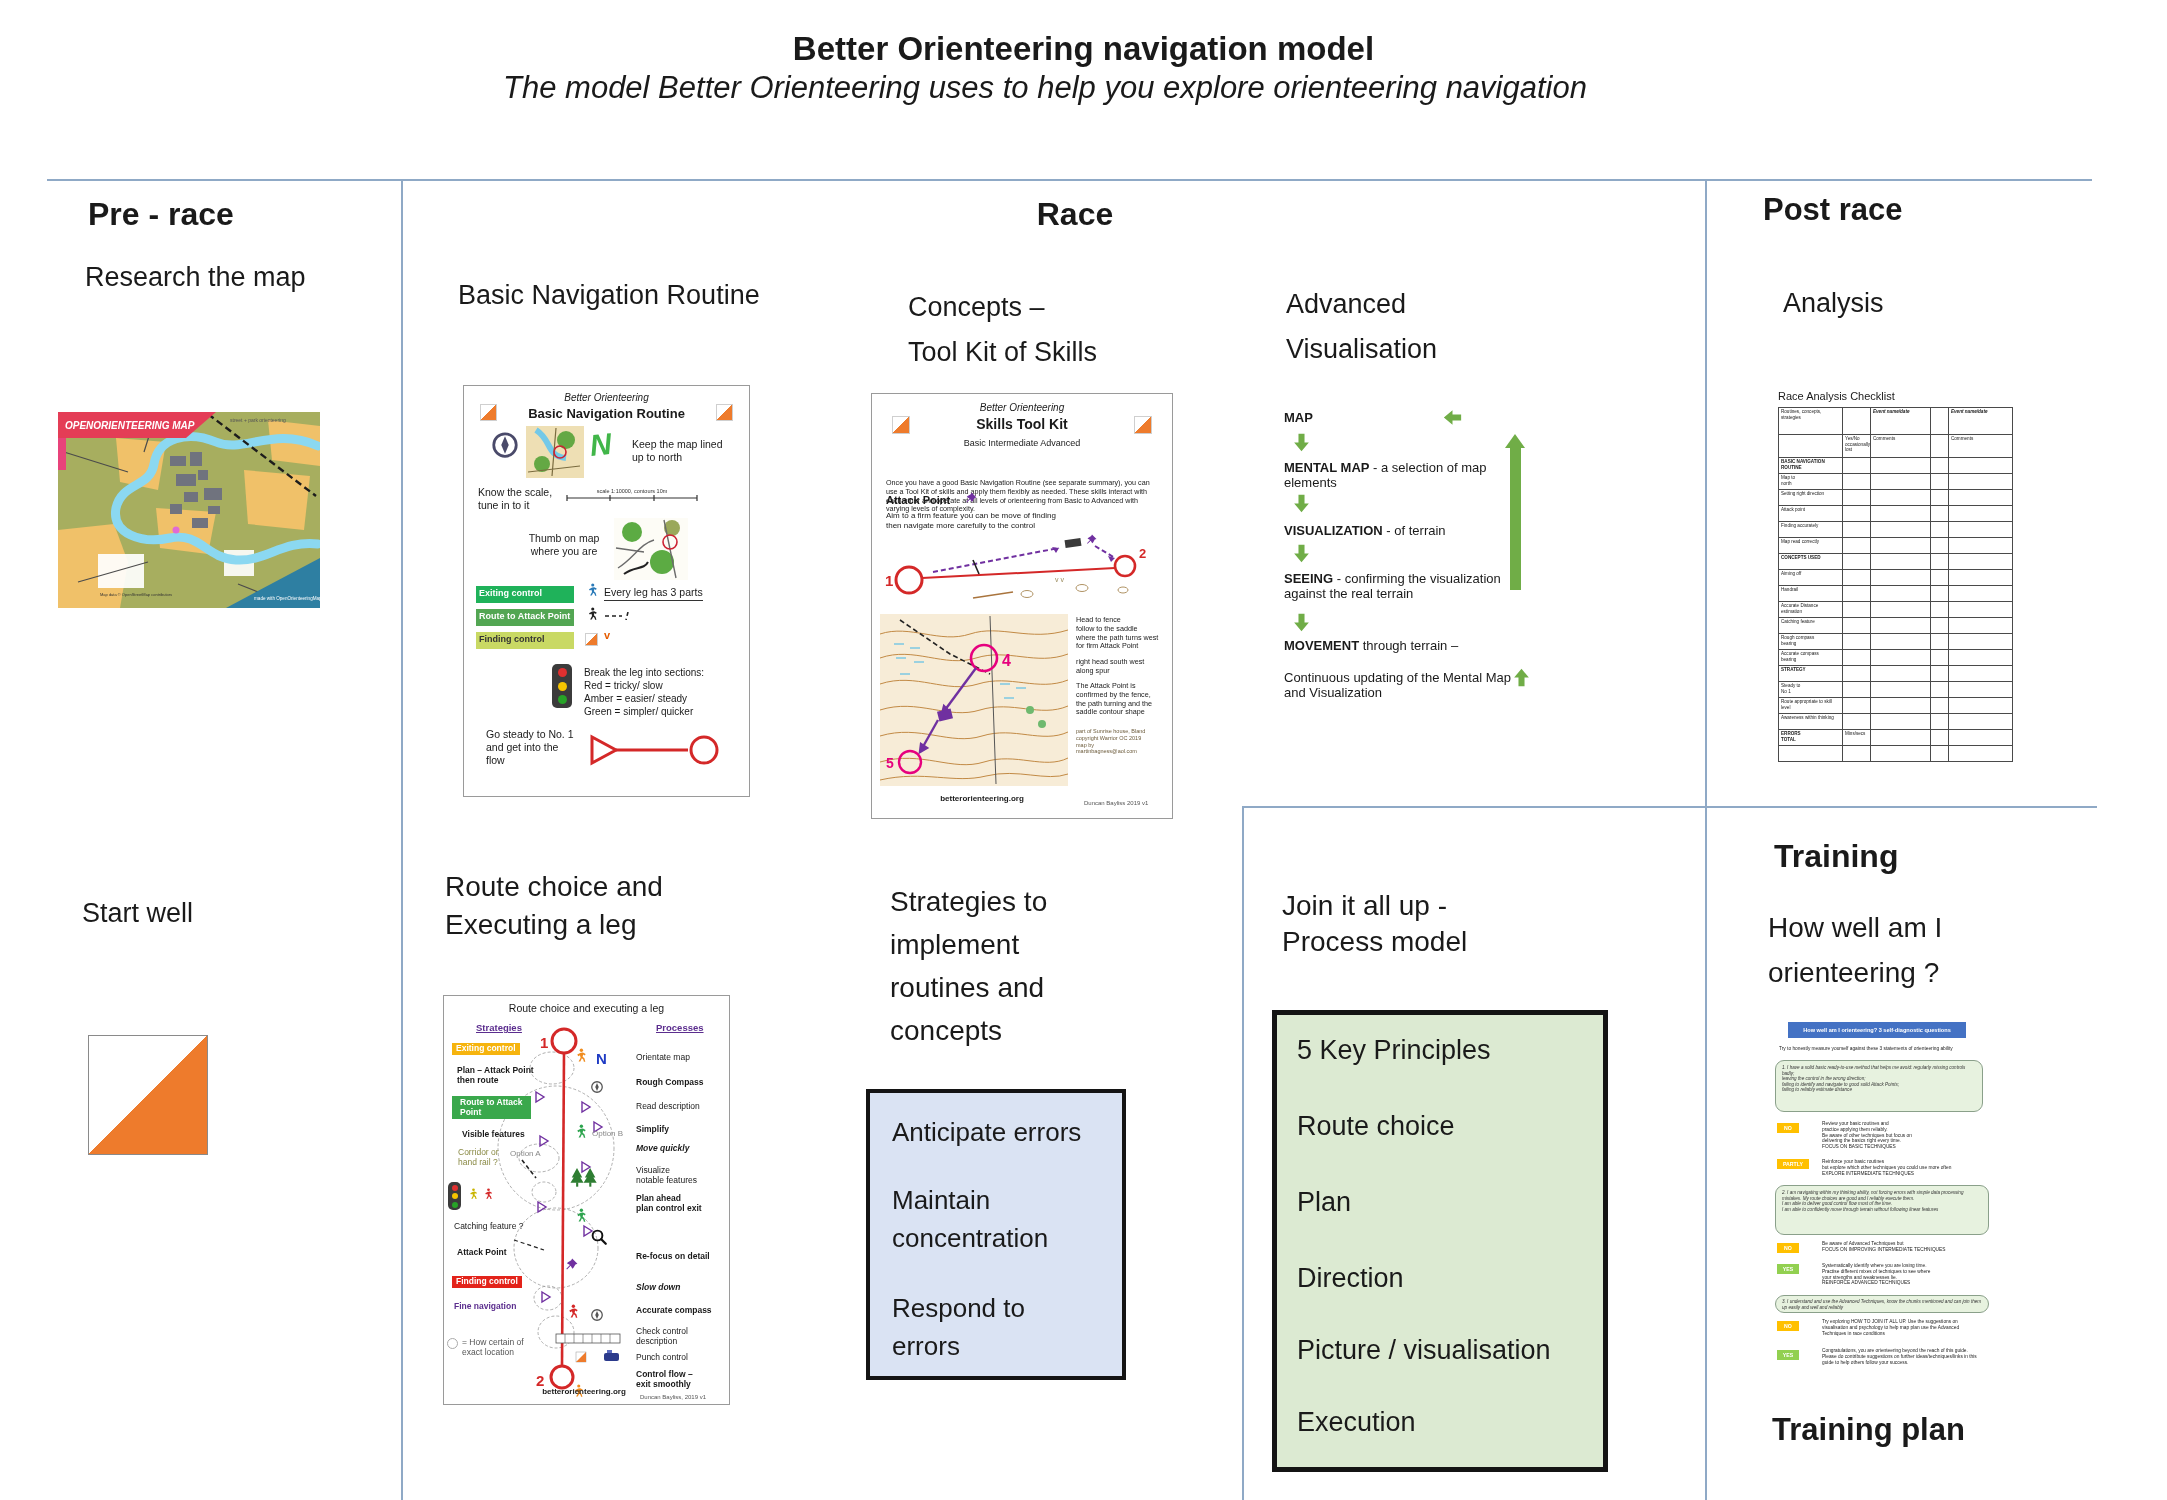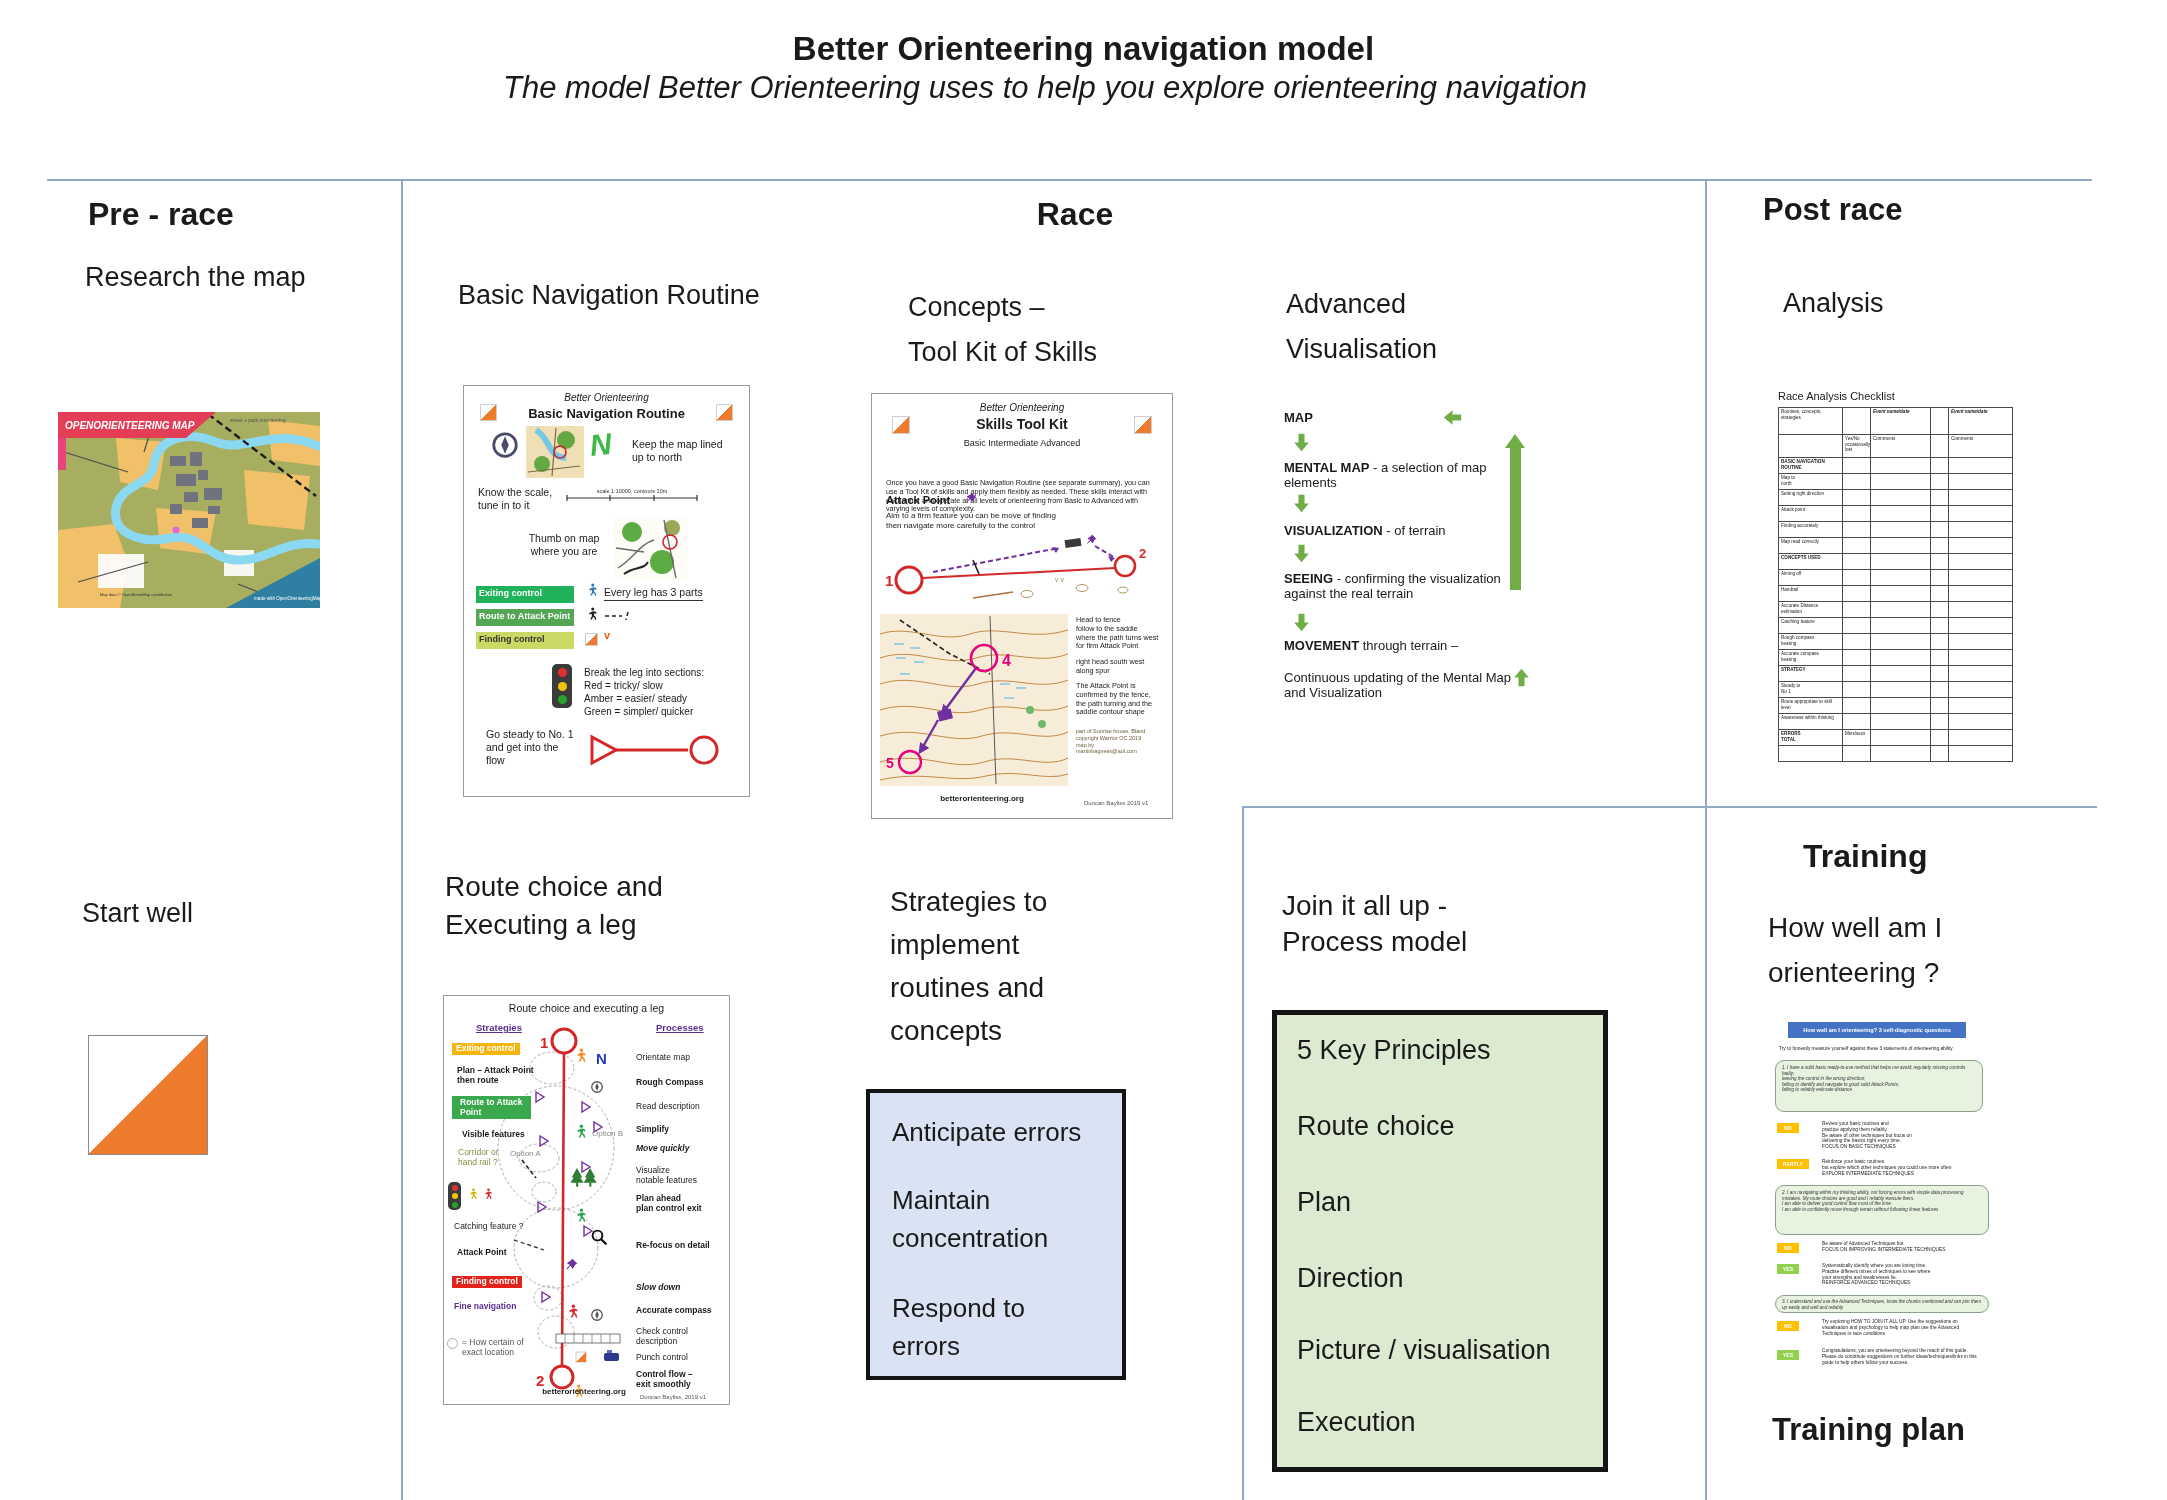--- a/index.html
+++ b/index.html
@@ -58,21 +58,21 @@
   .rl .li:nth-child(10){left:18px;top:342px}
   .rl .li:nth-child(10):before{content:"";position:absolute;left:-15px;top:0;width:9px;height:9px;border:1px solid #aaa;border-radius:50%;}
   .rr .li{position:absolute;left:192px;width:92px;font-size:8.5px;line-height:9.5px;white-space:pre-line;}
   .rr .li:nth-child(1){top:57px}
   .rr .li:nth-child(2){top:82px;font-weight:700}
   .rr .li:nth-child(3){top:106px}
   .rr .li:nth-child(4){top:129px;font-weight:700}
   .rr .li:nth-child(5){top:148px;font-style:italic;font-weight:700}
   .rr .li:nth-child(6){top:170px}
   .rr .li:nth-child(7){top:198px;font-weight:700}
-  .rr .li:nth-child(8){top:245px;font-weight:700}
+  .rr .li:nth-child(8){top:256px;font-weight:700}
   .rr .li:nth-child(9){top:287px;font-style:italic;font-weight:700}
   .rr .li:nth-child(10){top:310px;font-weight:700}
   .rr .li:nth-child(11){top:331px}
   .rr .li:nth-child(12){top:357px}
   .rr .li:nth-child(13){top:374px;font-weight:700}
   .badge-amber{background:#f6b40e;color:#fff;font-weight:700;padding:1px 4px;}
   .badge-green{background:#3aa84c;color:#fff;font-weight:700;padding:2px 8px;}
   .badge-red{background:#e3231a;color:#fff;font-weight:700;padding:1px 4px;}
   .muted{color:#8a8a45;}
   .purple{color:#5b2d8e;font-weight:700;}
@@ -692,21 +692,21 @@
       <tr>
         <td class="pre"></td>
         <td class="pre"></td>
         <td class="pre"></td>
         <td class="pre"></td>
         <td class="pre"></td>
       </tr>
     </tbody>
 </table>
 
-<div class="abs h1" style="left:1774px;top:838px;margin-left:29px;">Training</div>
+<div class="abs h1" style="left:1774px;top:838px;">Training</div>
 <div class="abs pre h2l" style="left:1768px;top:905px;line-height:45px;">How well am I
 orienteering ?</div>
 
 <div class="abs tdoc">
   <div class="banner">How well am I orienteering?  3 self-diagnostic questions</div>
   <div class="small" style="left:4px;top:31px;width:220px;">Try to honestly measure yourself against these 3 statements of orienteering ability</div>
   <div class="qbox" style="left:0;top:45px;width:208px;height:52px;">1.  I have a solid basic ready-to-use method that helps me avoid: regularly missing controls badly;
 leaving the control in the wrong direction;
 failing to identify and navigate to good solid Attack Points;
 failing to reliably estimate distance</div>

